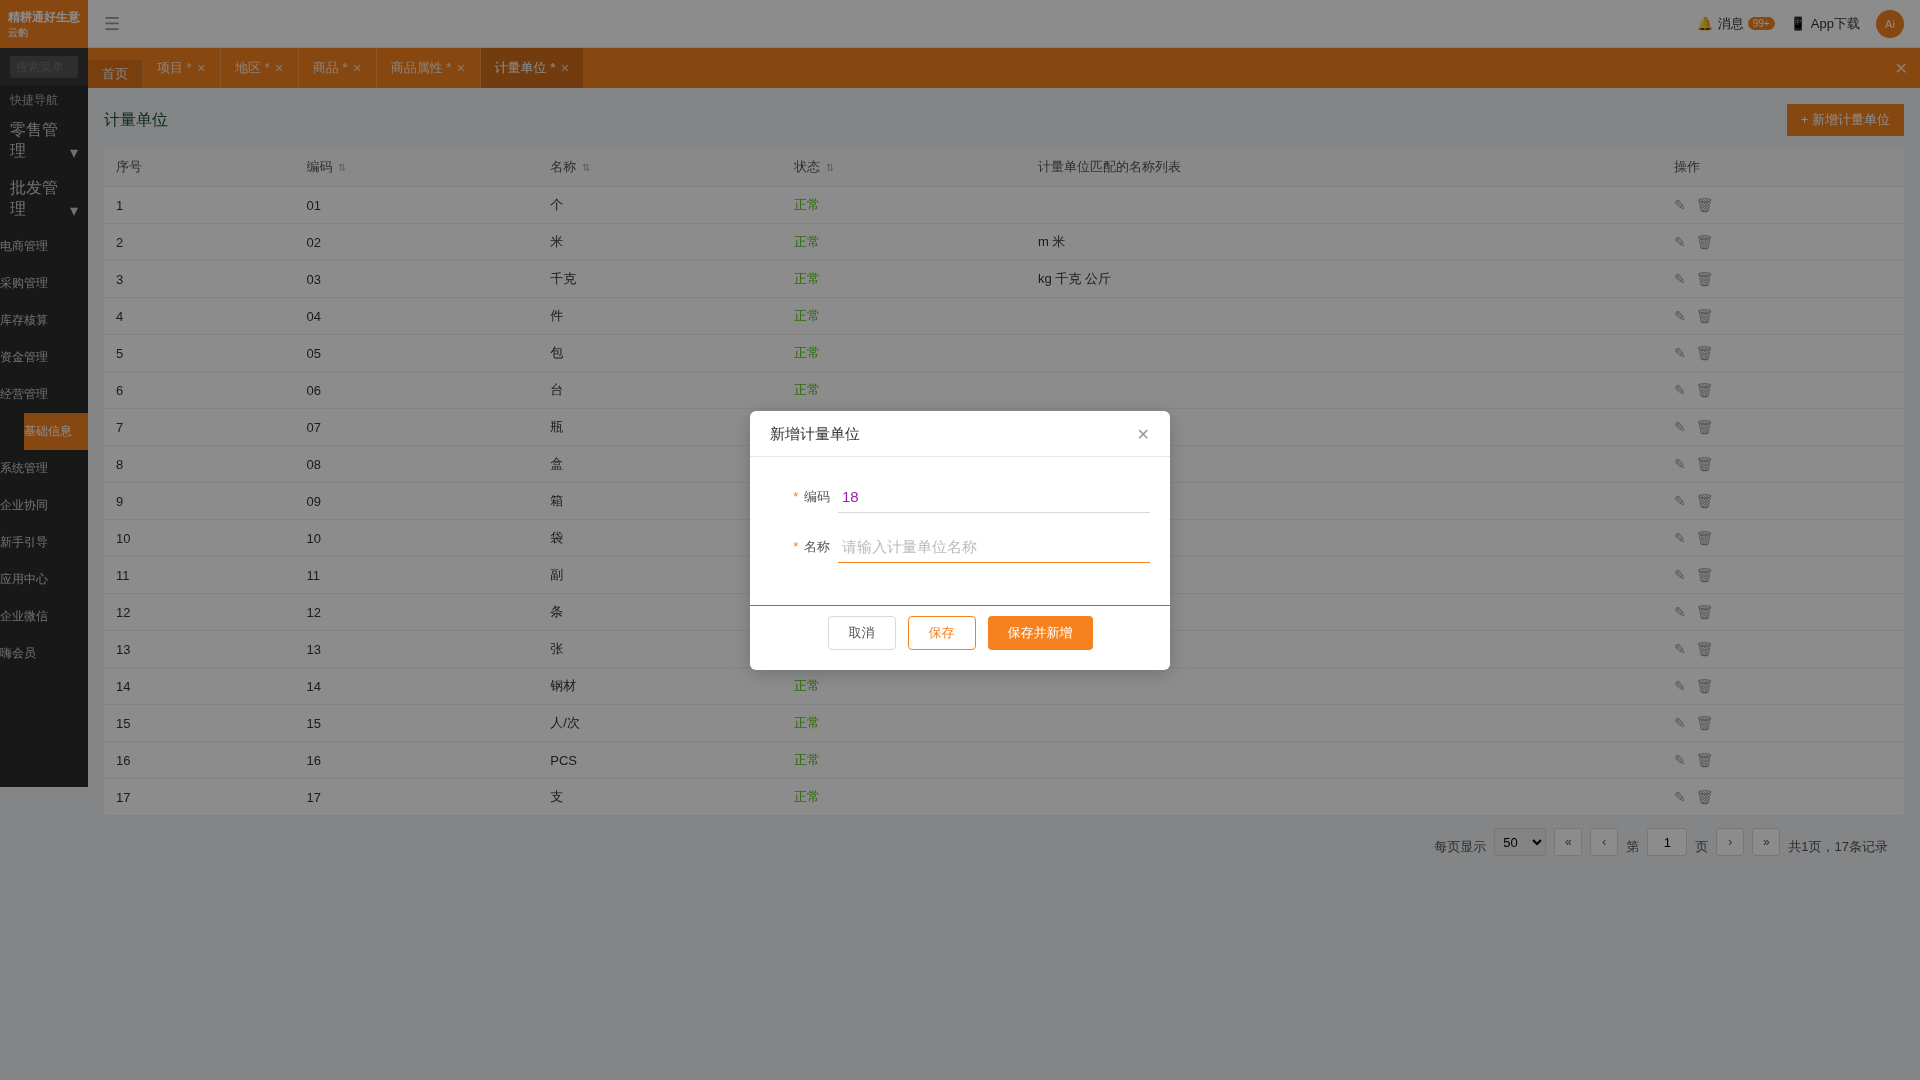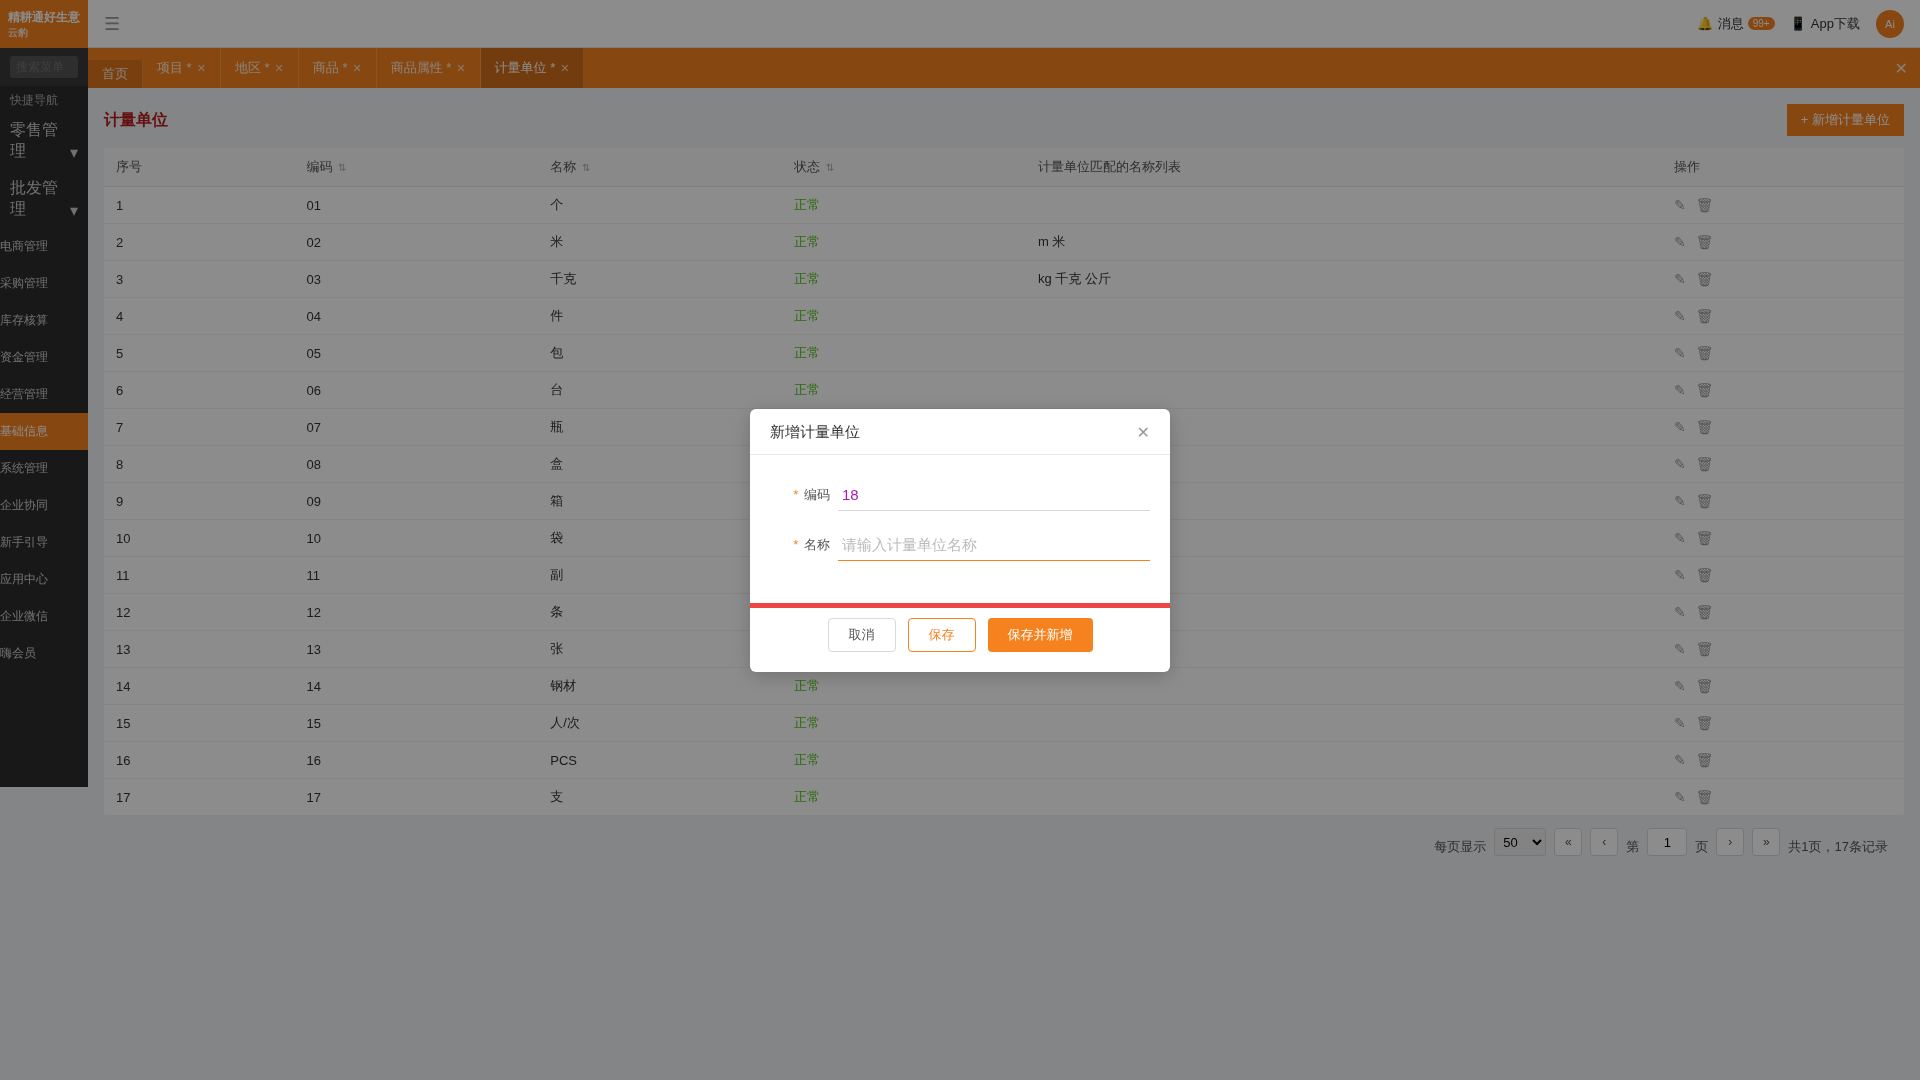--- a/index.html
+++ b/index.html
@@ -46,21 +46,21 @@
       color: #ccc;
       padding: 10px 0;
       text-align: center;
       font-size: 12px;
       cursor: pointer;
       display: flex;
       flex-direction: column;
       align-items: flex-start;
       gap: 2px;
     }
-    .sidebar-item.active { background: #f5821f; color: #fff; }
+    .sidebar-item.active { background: #f5821f; color: #fff; margin-left: 24px; }
     .sidebar-item-with-arrow {
       color: #ccc;
       padding: 8px 10px;
       font-size: 16px;
       cursor: pointer;
       display: flex;
       align-items: flex-end;
       justify-content: space-between;
     }
 
@@ -128,21 +128,21 @@
       position: relative;
     }
 
     
     .page-header {
       display: flex;
       align-items: center;
       justify-content: space-between;
       margin-bottom: 12px;
     }
-    .page-title { font-size: 16px; color: #b91c1c; font-weight: 700; }
+    .page-title { font-size: 16px; color: #14532d; font-weight: 400; }
     .add-btn {
       background: #f5821f;
       color: white;
       border: none;
       border-radius: 0;
       padding: 7px 14px;
       font-size: 13px;
       cursor: pointer;
     }
 
@@ -245,21 +245,21 @@
       color: #a21caf;
       padding: 0 4px;
     }
     .form-input.active-border { border-bottom: 1px solid #f5821f; }
     .form-input::placeholder { color: #bbb; }
     .modal-footer {
       padding: 10px 20px 20px;
       display: flex;
       justify-content: center;
       gap: 12px;
-      border-top: 5px solid #ef4444;
+      border-top: 1px solid #ef4444;
       margin-top: 8px;
     }
     .btn-cancel {
       padding: 7px 20px;
       border: 1px solid #d9d9d9;
       border-radius: 4px;
       background: #fff;
       color: #555;
       font-size: 13px;
       cursor: pointer;

